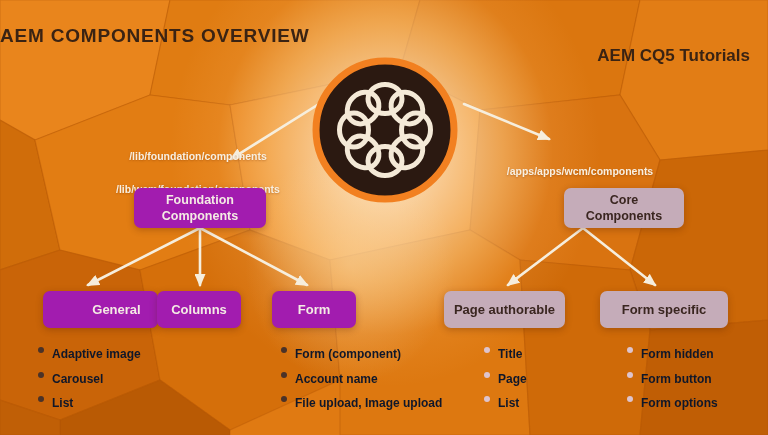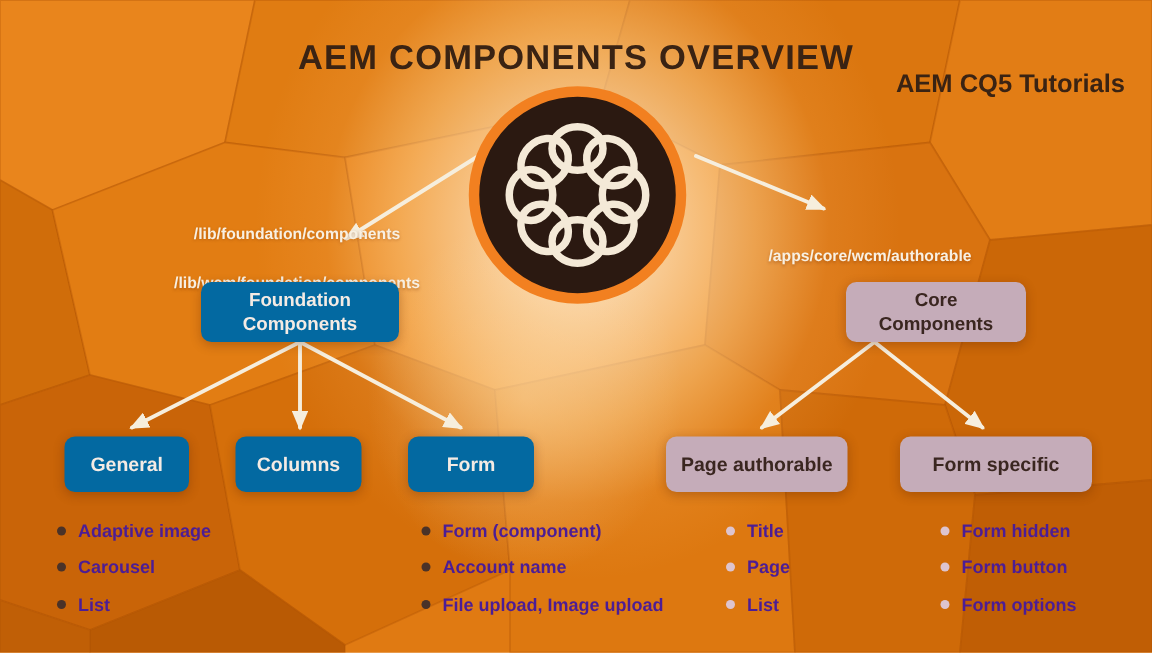--- a/index.html
+++ b/index.html
@@ -9,54 +9,54 @@
     background:#e07a12;
   }
   .bg-svg{position:absolute;inset:0;}
   .glow{
     position:absolute;inset:0;pointer-events:none;
     background:
       radial-gradient(ellipse 150px 170px at 350px 265px, rgba(255,225,175,0.38), rgba(255,225,175,0) 70%),
       radial-gradient(ellipse 215px 235px at 385px 152px, rgba(255,243,224,0.92), rgba(255,208,140,0.5) 55%, rgba(255,185,105,0.14) 78%, rgba(255,185,105,0) 100%);
   }
   .title{
-    position:absolute;top:25px;left:0;width:768px;text-align:center;
-    font-size:23px;font-weight:800;letter-spacing:0.8px;color:#3a2313;
+    position:absolute;top:25px;left:0;width:768px;text-align:left;
+    font-size:19px;font-weight:800;letter-spacing:0.8px;color:#3a2313;
   }
   .credit{
     position:absolute;top:9px;right:18px;font-size:17px;font-weight:700;color:#3a2313;margin-top:37px;
   }
   .logo{position:absolute;left:309px;top:54px;width:152px;height:152px;}
   .arrows{position:absolute;inset:0;pointer-events:none;}
   .pathlines{
     position:absolute;text-align:center;color:#f8f0e2;font-size:10.5px;
     font-weight:600;line-height:16.5px;text-shadow:0 1px 2px rgba(120,50,0,0.35);
   }
   .pl-left{left:98px;top:148px;width:200px;white-space:pre-line;}
   .pl-right{left:490px;top:163px;width:180px;}
   .node{
     position:absolute;display:flex;align-items:center;justify-content:center;
     text-align:center;font-weight:700;border-radius:7px;
     box-shadow:0 2px 7px rgba(80,30,0,0.30);
   }
-  .node-dark{background:#0369a1;color:#f4ebe4;}
+  .node-dark{background:#a21caf;color:#f4ebe4;}
   .node-light{background:#c5acb9;color:#3a2620;}
   .node-root{font-size:12.5px;line-height:16.5px;white-space:pre-line;}
   .node-leaf{font-size:13px;}
   .n-foundation{left:134px;top:188px;width:132px;height:40px;}
   .n-core{left:523px;top:188px;width:120px;height:40px;margin-left:41px;}
-  .n-general{left:43px;top:291px;width:83px;height:37px;}
+  .n-general{left:43px;top:291px;width:83px;height:37px;padding-left:32px;}
   .n-columns{left:157px;top:291px;width:84px;height:37px;}
   .n-form{left:272px;top:291px;width:84px;height:37px;}
   .n-page{left:444px;top:291px;width:121px;height:37px;text-align:right;}
   .n-formspec{left:600px;top:291px;width:128px;height:37px;}
   .blist{position:absolute;list-style:none;margin:0;padding:0;}
   .blist li{
-    display:flex;align-items:center;height:13px;margin-bottom:11.5px;
-    font-size:12px;font-weight:700;color:#4c1d95;white-space:nowrap;
+    display:flex;height:13px;margin-bottom:11.5px;
+    font-size:12px;font-weight:700;color:#0f172a;white-space:nowrap;
   }
   .dot{width:6px;height:6px;border-radius:50%;margin-right:8px;flex:0 0 auto;}
   .dot-dark{background:#4a3228;}
   .dot-light{background:#ddc4cf;}
   .l-general{left:38px;top:347px;}
   .l-columns{left:156px;top:347px;}
   .l-form{left:281px;top:347px;}
   .l-page{left:484px;top:347px;}
   .l-formspec{left:627px;top:347px;}
 </style>
@@ -119,21 +119,21 @@
         <ellipse cx="76" cy="45" rx="17" ry="14.5" transform="rotate(180 76 76)"></ellipse>
         <ellipse cx="76" cy="45" rx="17" ry="14.5" transform="rotate(225 76 76)"></ellipse>
         <ellipse cx="76" cy="45" rx="17" ry="14.5" transform="rotate(270 76 76)"></ellipse>
         <ellipse cx="76" cy="45" rx="17" ry="14.5" transform="rotate(315 76 76)"></ellipse>
       </g>
     </svg>
   </div>
 
   <div class="pathlines pl-left"><span>/lib/foundation/components</span><br>
     <span>/lib/wcm/foundation/components</span></div>
-  <div class="pathlines pl-right"><span>/apps/core/wcm/authorable</span></div>
+  <div class="pathlines pl-right"><span>/apps/apps/wcm/components</span></div>
 
   <div class="node node-dark node-root n-foundation">Foundation
 Components</div>
   <div class="node node-light node-root n-core">Core
 Components</div>
 
   <div class="node node-dark node-leaf n-general">General</div>
   <div class="node node-dark node-leaf n-columns">Columns</div>
   <div class="node node-dark node-leaf n-form">Form</div>
   <div class="node node-light node-leaf n-page">Page authorable</div>

